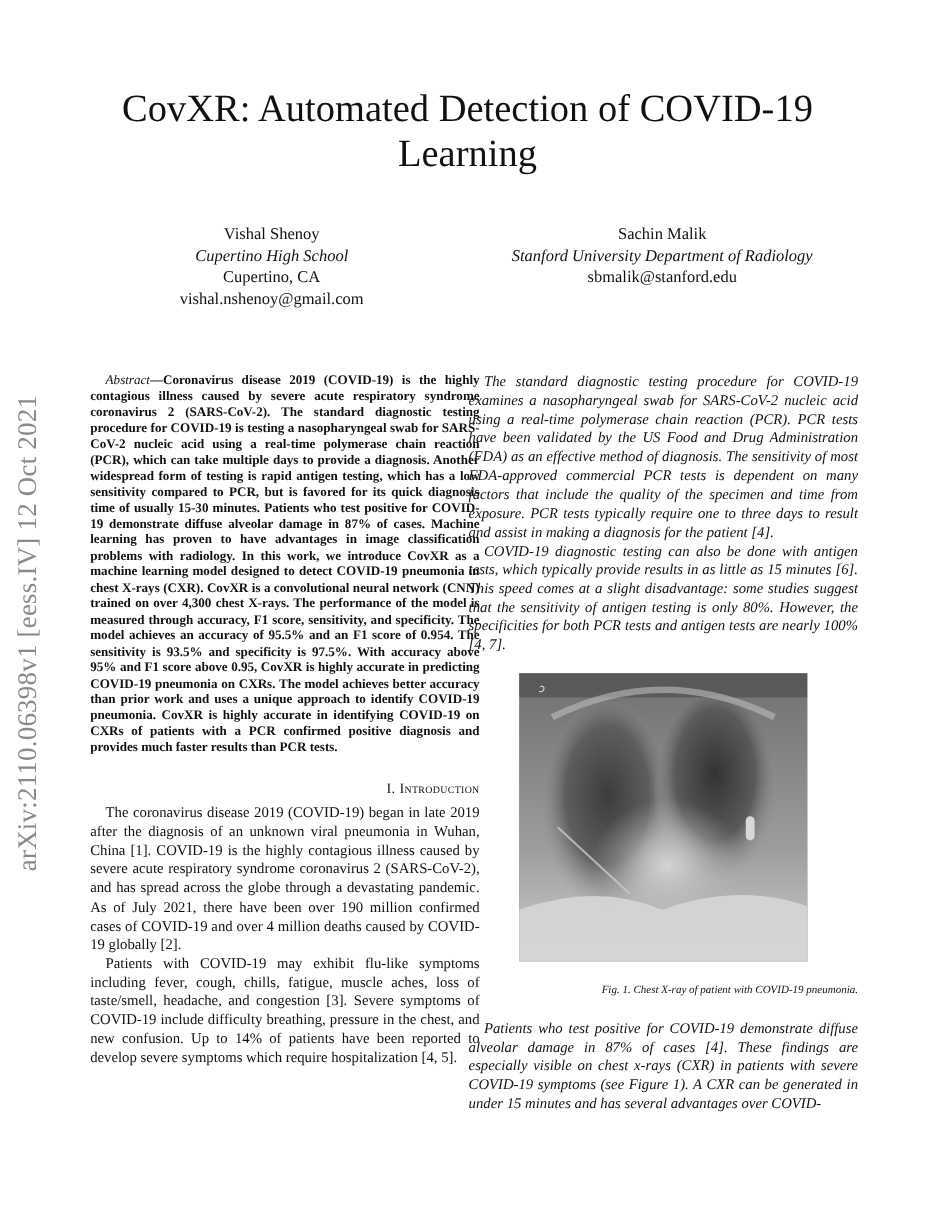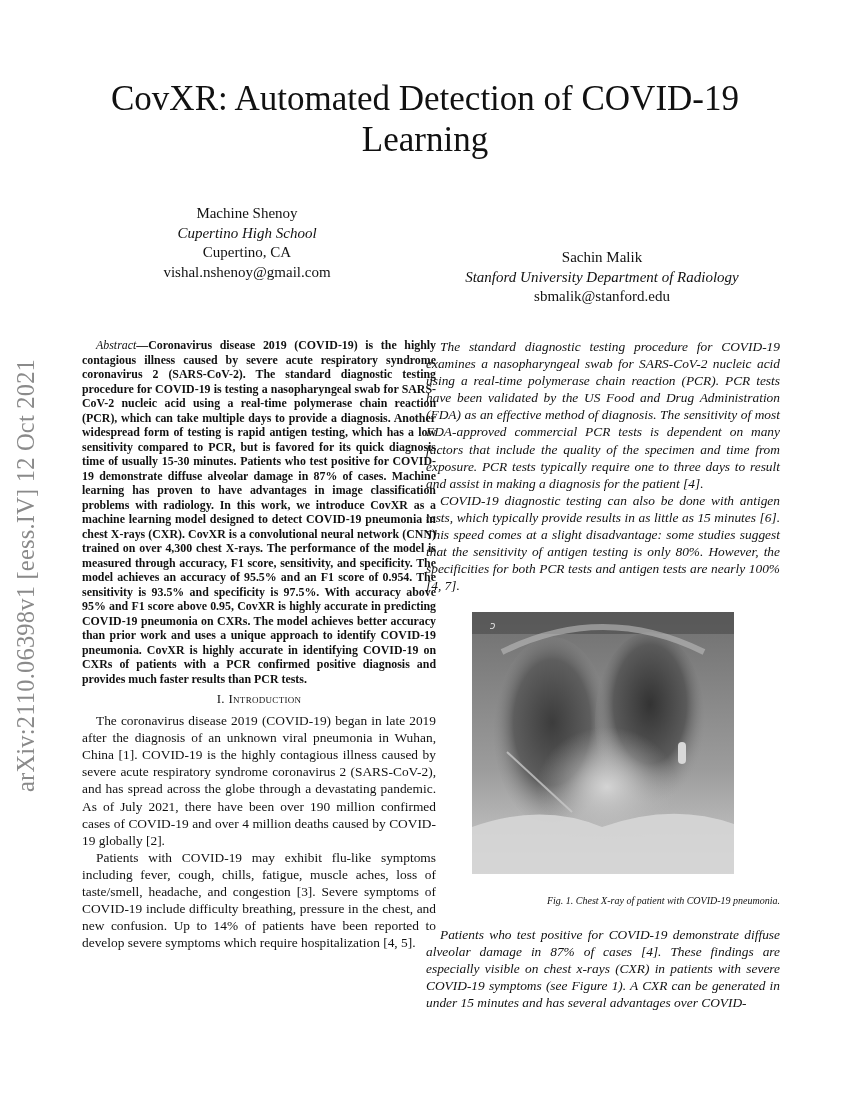--- a/index.html
+++ b/index.html
@@ -6,56 +6,56 @@
   body { width: 850px; height: 1100px; position: relative; overflow: hidden;
          font-family: "Liberation Serif", "DejaVu Serif", serif; color: #111; }
 
   .title { position: absolute; left: 95px; width: 660px; top: 78px; text-align: center;
            font-size: 35px; line-height: 41px; color: #111; }
 
   .author { position: absolute; top: 204px; width: 330px; text-align: center;
             font-size: 15px; line-height: 19.5px; }
   .author .aff { font-style: italic; }
   .author.a1 { left: 82px; }
-  .author.a2 { left: 437px; margin-top: 44px; }
+  .author.a2 { left: 437px; }
 
   .arxiv-stamp { position: absolute; left: 12px; top: 792px; transform-origin: 0 0;
                  transform: rotate(-90deg); font-size: 24.5px; color: #8a8a8a;
                  white-space: nowrap; letter-spacing: 0.2px; }
 
   .col { position: absolute; width: 354px; font-size: 13.4px; line-height: 17.1px;
          text-align: justify; }
   .col.left { left: 82px; top: 338px; }
   .col.right { left: 426px; top: 338px; font-style: italic; }
 
   .abstract { font-weight: bold; font-size: 11.9px; line-height: 14.5px; text-indent: 14px; margin: 0; }
   .abstract .lead { font-style: italic; font-weight: normal; }
   .index-terms { font-weight: bold; font-size: 11.9px; line-height: 14.5px; text-indent: 14px; margin: 0; }
   .index-terms .lead { font-style: italic; font-weight: normal; }
 
-  .section-head { text-align: center; font-size: 13px; margin: 4px 0 5px 0;
+  .section-head { text-align: right; font-size: 13px; margin: 22px 0 5px 0;
                   font-variant: small-caps; letter-spacing: 0.3px; }
 
   p.body { margin: 0; text-indent: 14px; }
 
   .figure { position: relative; margin: 18px auto 0 auto; width: 262px; height: 262px; }
   .xray { width: 262px; height: 262px; display: block;
           background: #8a8a8a; }
   .fig-caption { font-size: 10px; text-align: right; margin: 18px 0 16px 0; }
 </style>
 </head>
 <body>
 
 <div class="title">
   <div>CovXR: Automated Detection of COVID-19</div>
   <div>Learning</div>
 </div>
 
 <div class="author a1">
-  <div>Machine Shenoy</div>
+  <div>Vishal Shenoy</div>
   <div class="aff">Cupertino High School</div>
   <div>Cupertino, CA</div>
   <div>vishal.nshenoy@gmail.com</div>
 </div>
 
 <div class="author a2">
   <div>Sachin Malik</div>
   <div class="aff">Stanford University Department of Radiology</div>
   <div>sbmalik@stanford.edu</div>
 </div>

